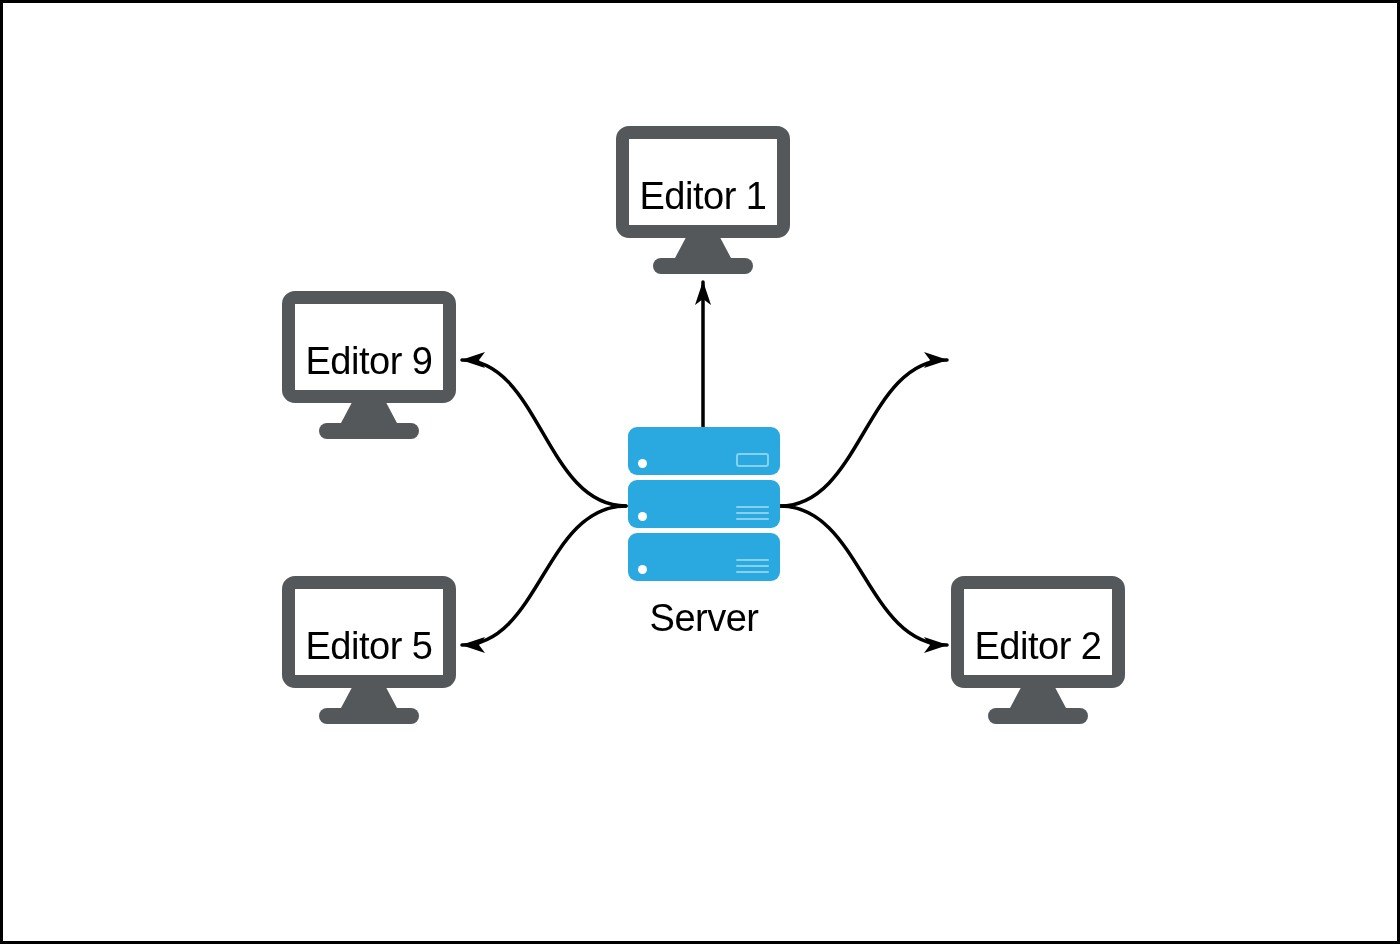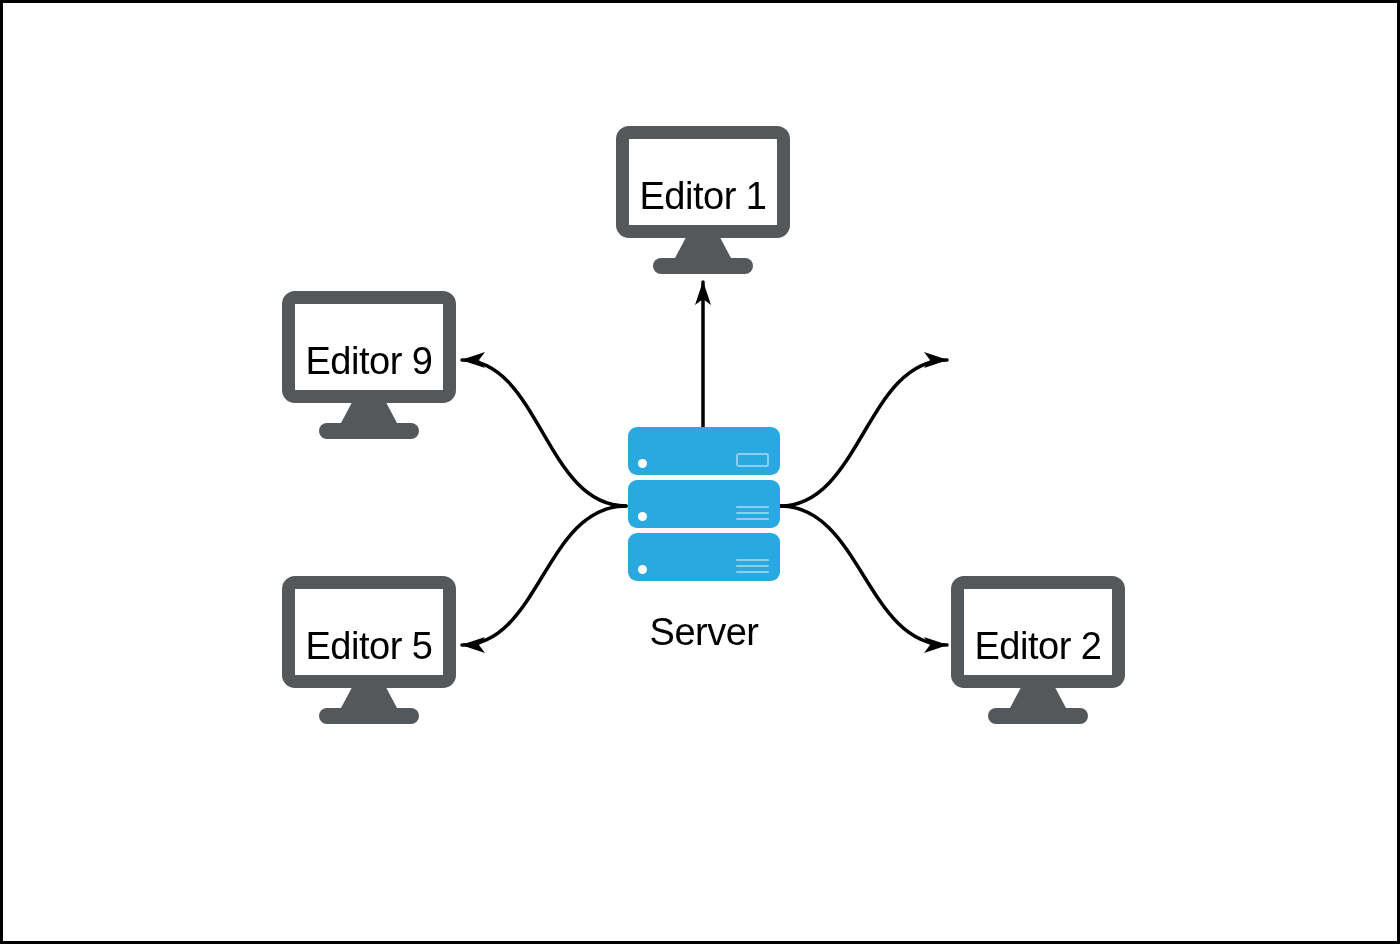--- a/index.html
+++ b/index.html
@@ -57,21 +57,21 @@
   .s-slot{
     position:absolute;right:11px;bottom:8px;width:33px;height:14px;
     border:2.5px solid rgba(255,255,255,0.45);border-radius:3px;
   }
   .s-vents{
     position:absolute;right:11px;bottom:8px;width:33px;
     display:flex;flex-direction:column;gap:3.5px;
   }
   .s-vent{height:2.5px;background:rgba(255,255,255,0.45);border-radius:1px;}
   .server-label{
-    margin-top:31px;text-align:center;
+    margin-top:17px;text-align:center;
     font-size:38px;line-height:40px;color:var(--label-text);
     letter-spacing:-0.5px;
   }
 </style>
 </head>
 <body>
 
 <div class="canvas">
 
   <svg class="edges" viewBox="0 0 1400 944">

